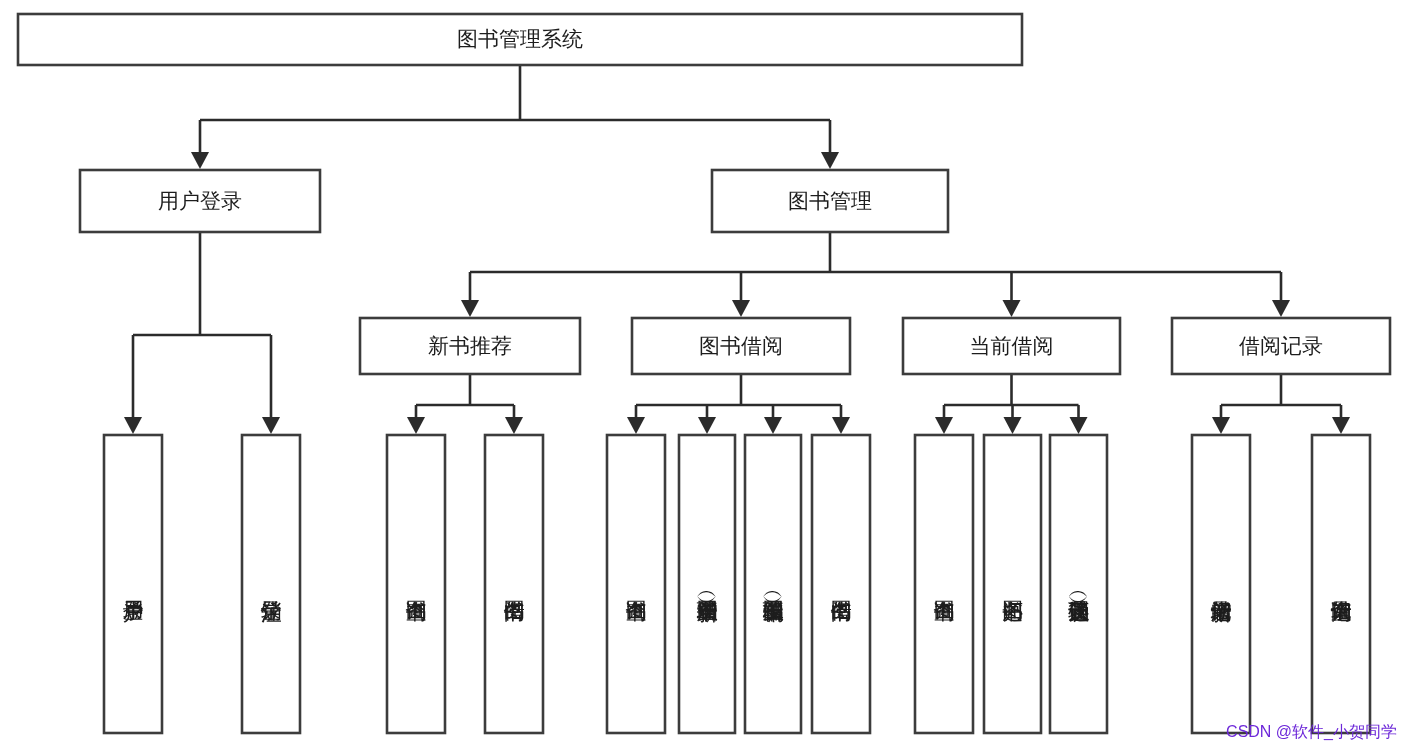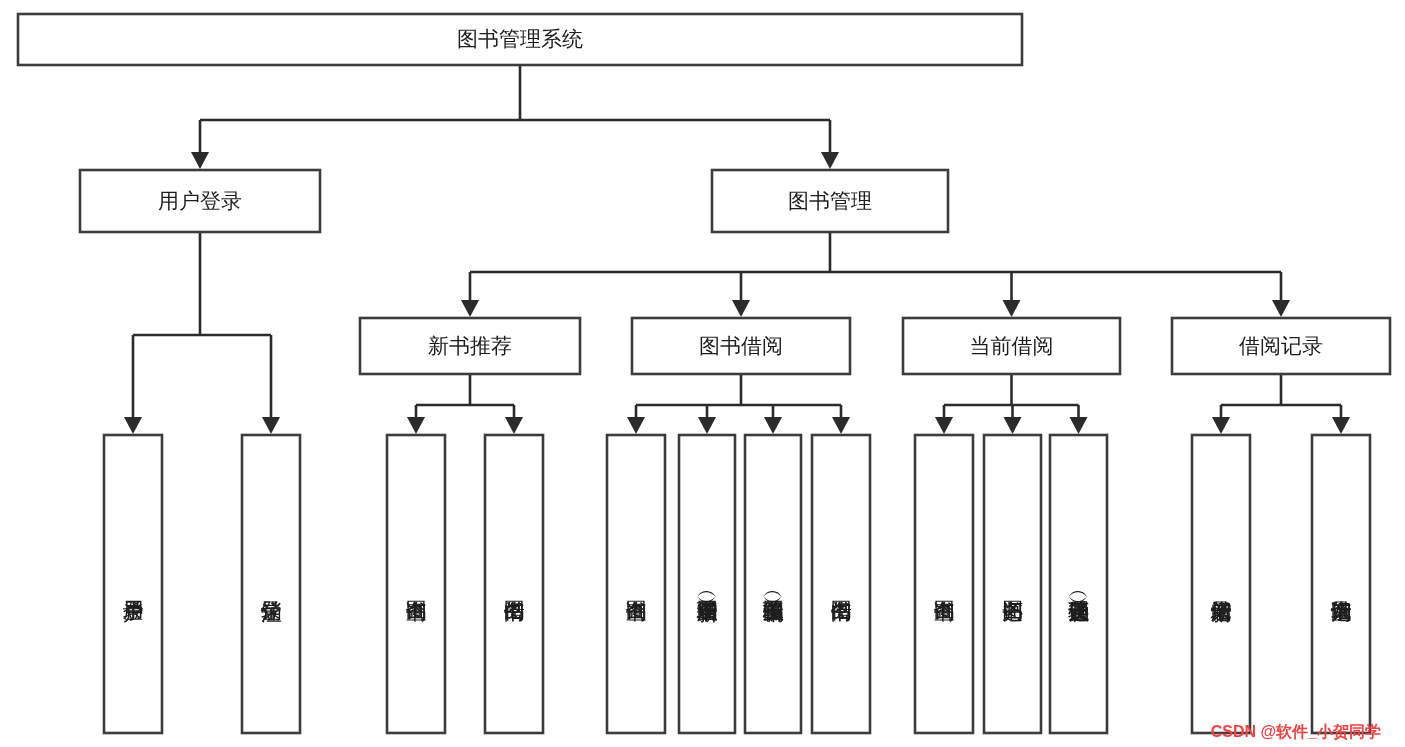--- a/index.html
+++ b/index.html
@@ -39,28 +39,27 @@
     stroke: #2b2b2b;
     stroke-width: 2.6;
     fill: none;
   }
   .arrowhead {
     fill: #2b2b2b;
     stroke: none;
   }
   .watermark {
     position: absolute;
-    right: 24px;
+    right: 8px;
     bottom: 4px;
     font-family: "Liberation Sans", "DejaVu Sans", sans-serif;
     font-size: 16px;
-    color: #ef4444;
+    color: #6d28d9;
     white-space: nowrap;
     user-select: none;
-    font-weight: bold;
   }
 </style>
 </head>
 <body>
 
 <svg id="diagram" viewBox="0 0 1405 747" xmlns="http://www.w3.org/2000/svg">
   <defs>
     <marker id="arrow" viewBox="0 0 12 12" refX="6" refY="11" markerWidth="12" markerHeight="12" orient="auto-start-reverse">
       <path d="M 1 0 L 11 0 L 6 12 z" class="arrowhead"></path>
     </marker>

